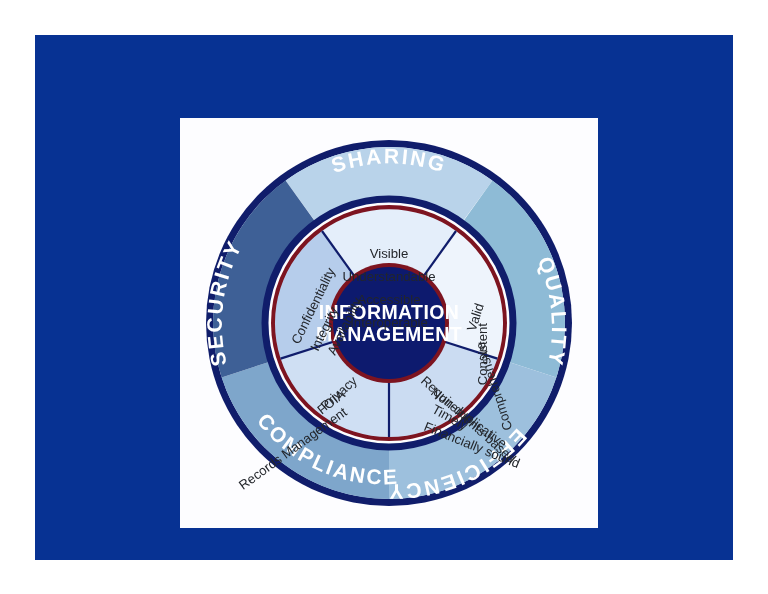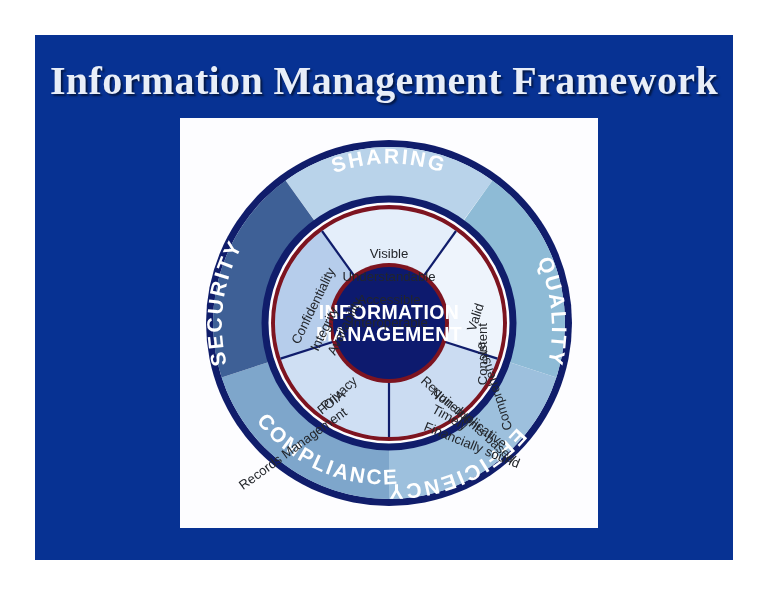--- a/index.html
+++ b/index.html
@@ -71,21 +71,20 @@
     fill: #ffffff;
     letter-spacing: 0.4px;
   }
 </style>
 </head>
 <body>
 
 <div id="stage">
   <div id="slide" style="background: rgb(7, 50, 147);">
 
-    <div id="slide-title">Information Management Framework</div>
 
     <div id="diagram-panel" style="background: rgb(253, 253, 255);">
       <svg id="wheel" viewBox="0 0 418 410">
         <defs>
 
           <path id="arc-sharing" d="M 95.6 92.6 A 160 160 0 0 1 322.4 92.6" fill="none"></path>
           <path id="arc-quality" d="M 332.0 104.0 A 160 160 0 0 1 350.5 290.0" fill="none"></path>
           <path id="arc-efficiency" d="M 345.0 299.5 A 160 160 0 0 1 195.0 365.0" fill="none"></path>
           <path id="arc-compliance" d="M 74.0 300.0 A 160 160 0 0 0 223.0 365.2" fill="none"></path>
           <path id="arc-security" d="M 58.5 277.0 A 160 160 0 0 1 82.0 100.0" fill="none"></path>

